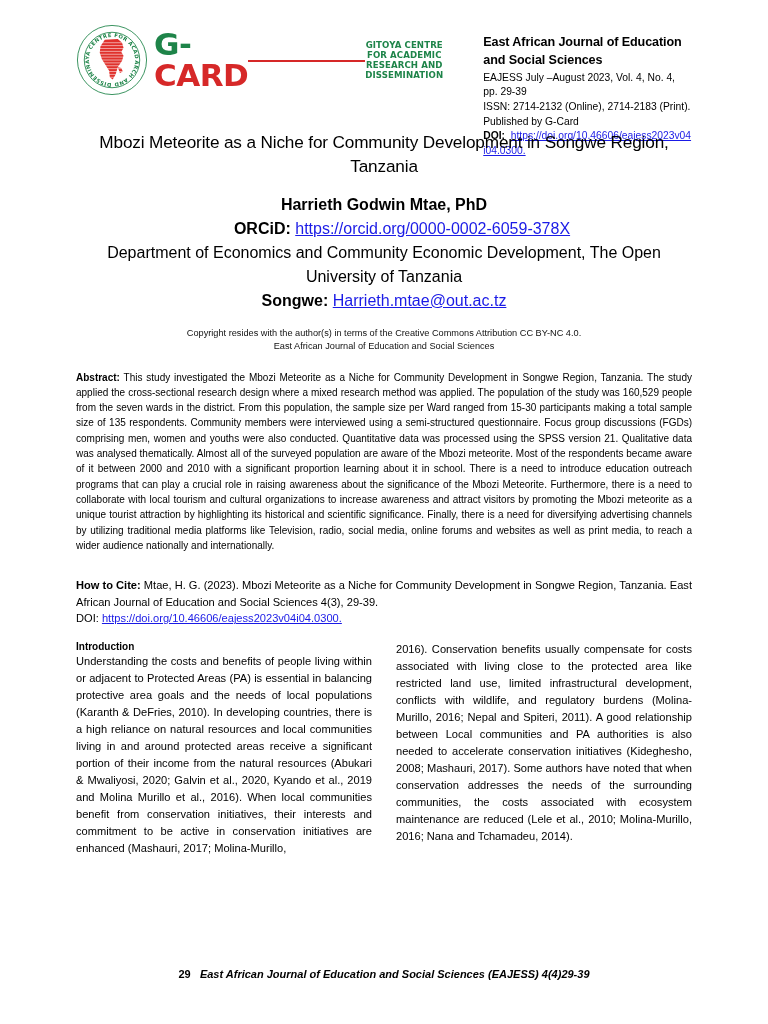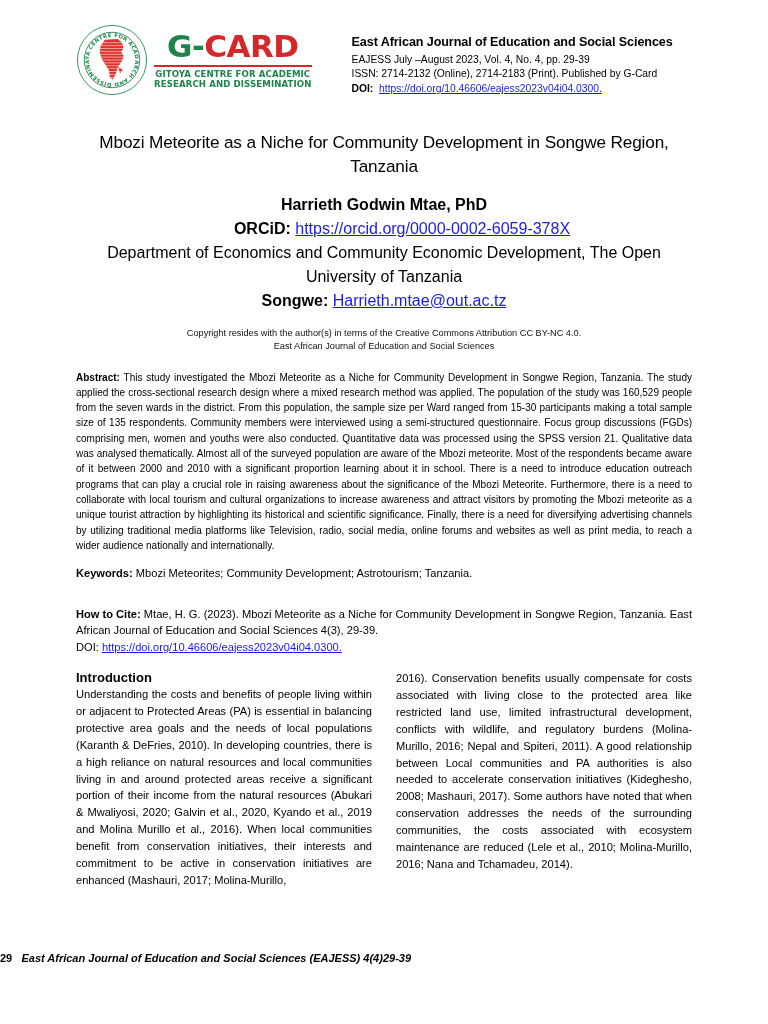--- a/index.html
+++ b/index.html
@@ -33,21 +33,21 @@
     height: 86px;
   }
   .logo-block {
     display: flex;
     align-items: center;
     gap: 6px;
     flex: 0 0 auto;
     padding-top: 2px;
   }
   .seal { width: 72px; height: 72px; flex: 0 0 auto; }
-  .wordmark { display: flex; flex-direction: column; align-items: center; }
+  .wordmark { display: flex; flex-direction: row; align-items: center; }
   .gcard {
     font-size: 31px;
     font-weight: bold;
     letter-spacing: -0.5px;
     line-height: 1;
     font-family: "DejaVu Sans", sans-serif;
   }
   .gcard .g { color: #1e8449; }
   .gcard .c { color: #d62828; }
   .rule-red {
@@ -119,21 +119,21 @@
   }
   .howto {
     margin-top: 24px;
     font-size: 11.1px;
     line-height: 1.5;
     text-align: justify;
   }
 
   
   .section-heading {
-    font-size: 13px;
+    font-size: 10px;
     font-weight: bold;
     margin: 0 0 1px 0;
   }
   .columns {
     margin-top: 14px;
     display: flex;
     gap: 24px;
   }
   .col { width: 296px; }
   .col p {
@@ -141,22 +141,22 @@
     font-size: 11.1px;
     line-height: 1.53;
     text-align: justify;
   }
   .col-right { padding-top: 0px; }
 
   
   .footer {
     position: absolute;
     left: 0; right: 0;
-    bottom: 60px;
-    text-align: left;
+    bottom: 44px;
+    text-align: center;
     font-size: 11px;
   }
   .footer .pageno { font-weight: bold; font-style: normal; }
   .footer .ftext { font-weight: bold; font-style: italic; }
 </style>
 </head>
 <body>
 
 <div class="page">
 
@@ -235,23 +235,20 @@
 
   <div class="copyright">
     <div>Copyright resides with the author(s) in terms of the Creative Commons Attribution CC BY-NC 4.0.</div>
     <div>East African Journal of Education and Social Sciences</div>
   </div>
 
   <div class="abstract">
     <b>Abstract:</b><span> This study investigated the Mbozi Meteorite as a Niche for Community Development in Songwe Region, Tanzania. The study applied the cross-sectional research design where a mixed research method was applied. The population of the study was 160,529 people from the seven wards in the district.  From this population, the sample size per Ward ranged from 15-30 participants making a total sample size of 135 respondents. Community members were interviewed using a semi-structured questionnaire. Focus group discussions (FGDs) comprising men, women and youths were also conducted. Quantitative data was processed using the SPSS version 21. Qualitative data was analysed thematically.  Almost all of the surveyed population are aware of the Mbozi meteorite. Most of the respondents became aware of it between 2000 and 2010 with a significant proportion learning about it in school. There is a need to introduce education outreach programs that can play a crucial role in raising awareness about the significance of the Mbozi Meteorite. Furthermore, there is a need to collaborate with local tourism and cultural organizations to increase awareness and attract visitors by promoting the Mbozi meteorite as a unique tourist attraction by highlighting its historical and scientific significance. Finally, there is a need for diversifying advertising channels by utilizing traditional media platforms like Television, radio, social media, online forums and websites as well as print media, to reach a wider audience nationally and internationally.</span>
   </div>
 
-  <div class="keywords">
-    <b>Keywords:</b><span> Mbozi Meteorites; Community Development; Astrotourism; Tanzania.</span>
-  </div>
 
   <div class="howto">
     <b>How to Cite:</b><span> Mtae, H. G. (2023). Mbozi Meteorite as a Niche for Community Development in Songwe Region, Tanzania. East African Journal of Education and Social Sciences 4(3), 29-39.</span>
     <div>
       <span>DOI:</span>
       <a class="link" href="#">https://doi.org/10.46606/eajess2023v04i04.0300.</a>
     </div>
   </div>
 
   <div class="columns">

